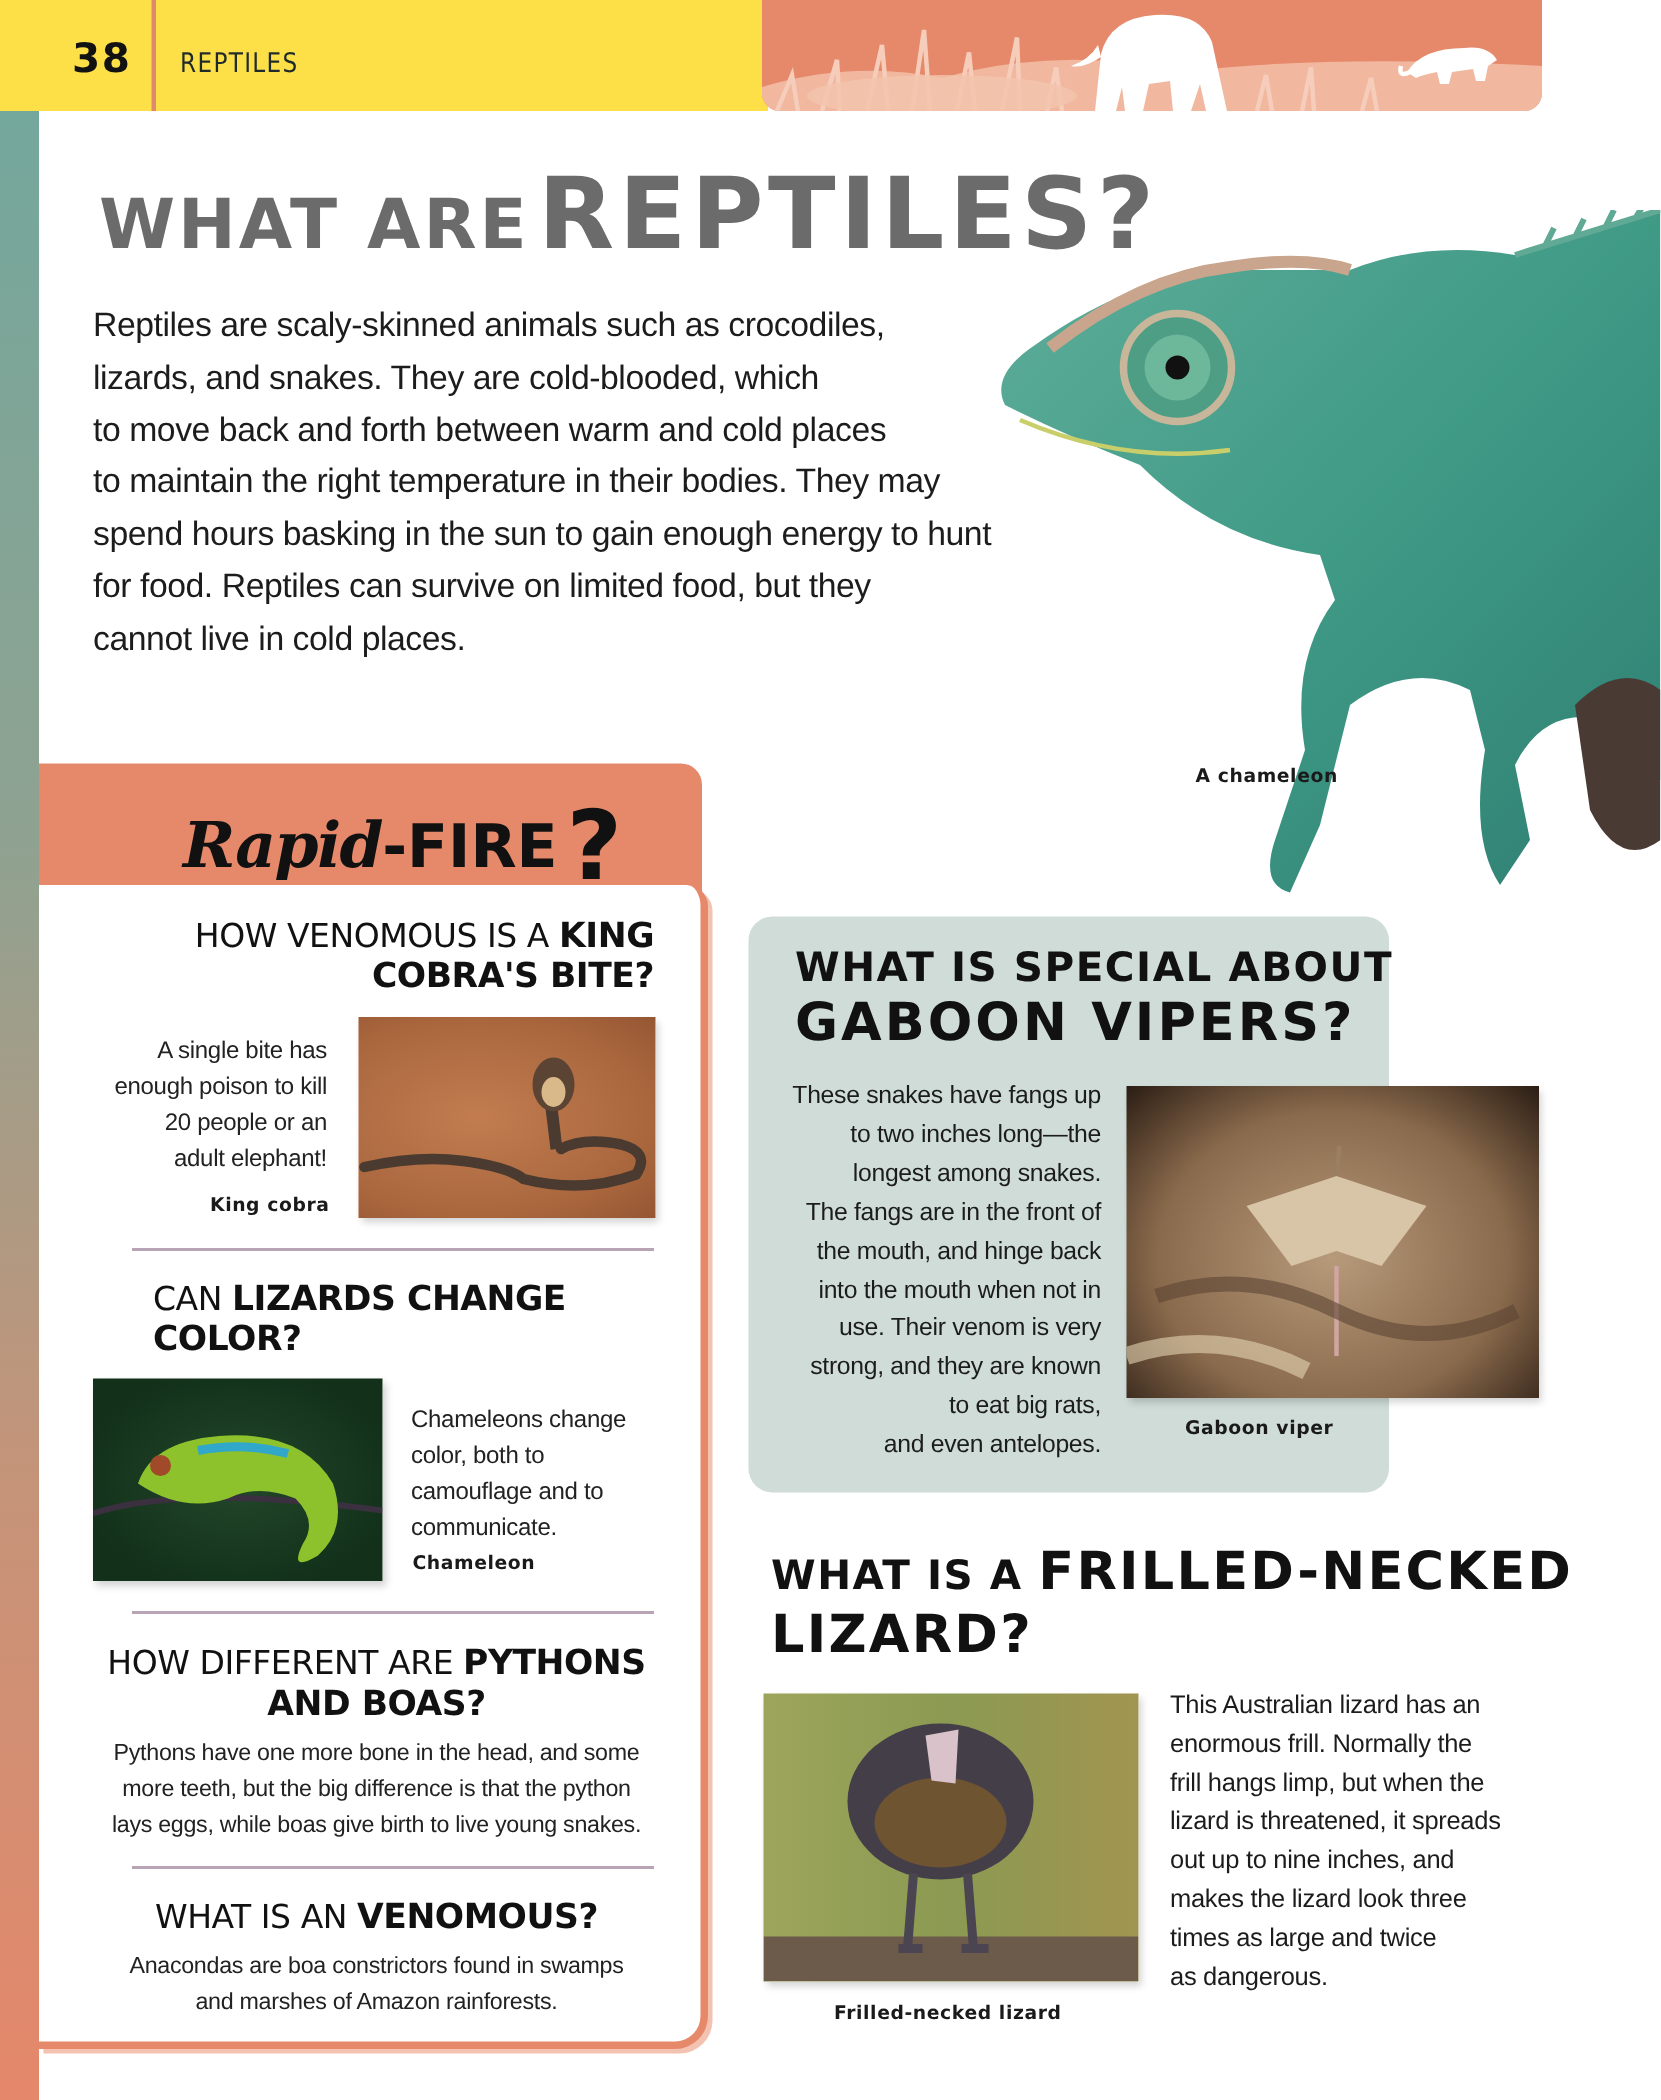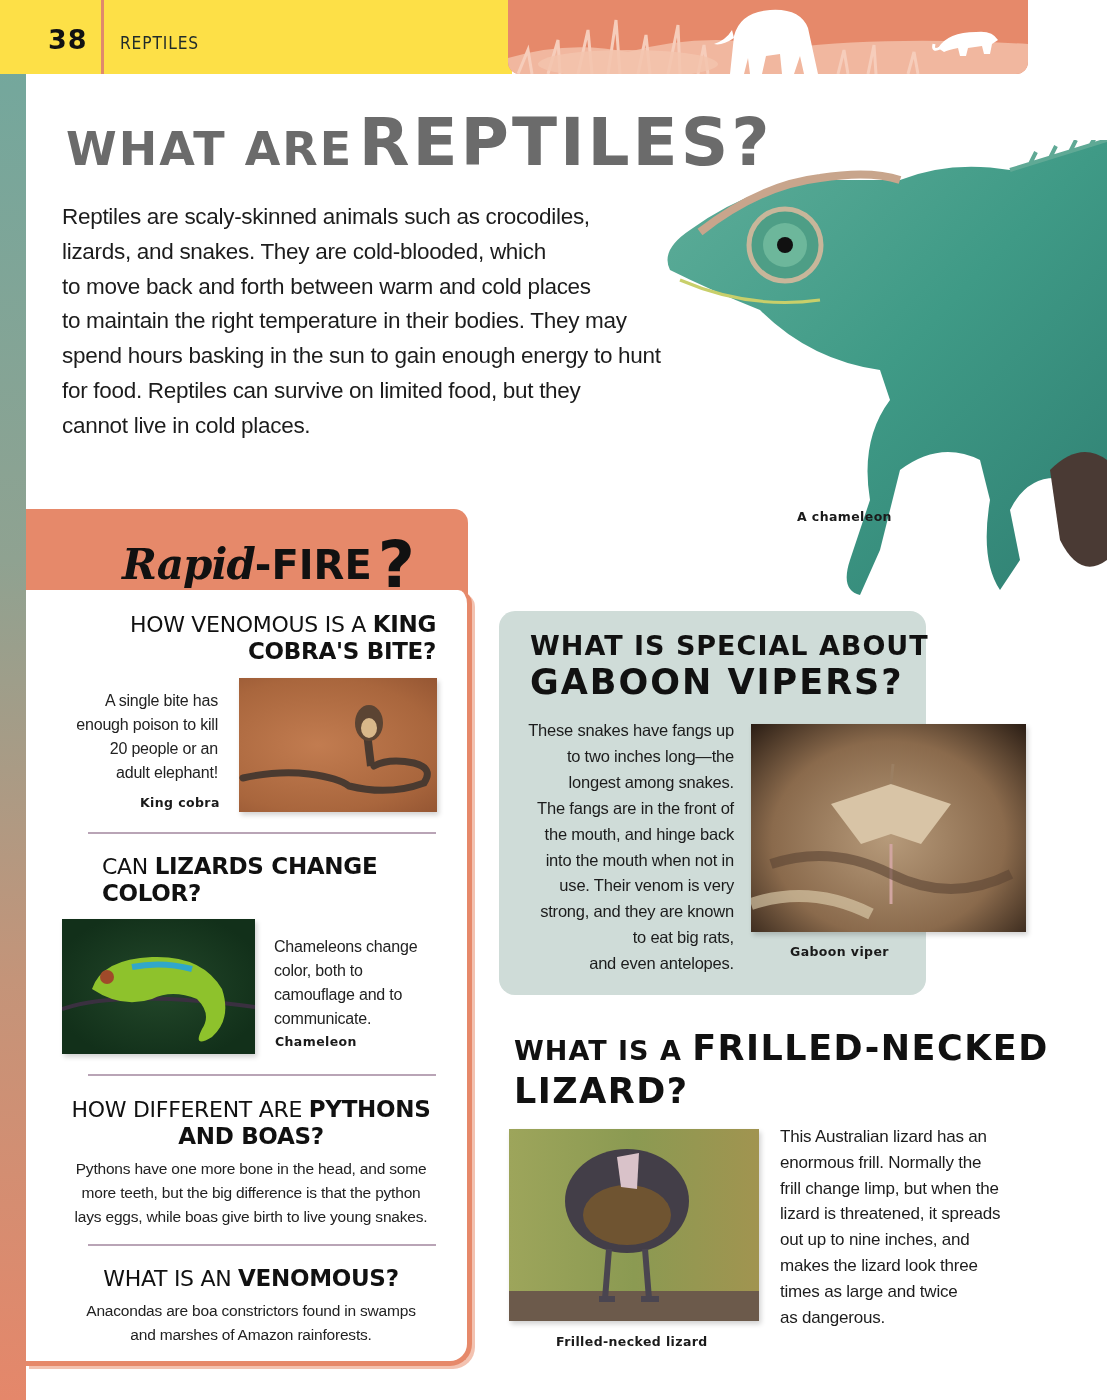--- a/index.html
+++ b/index.html
@@ -226,19 +226,19 @@
     <ellipse cx="118" cy="72" rx="62" ry="52" fill="#433e48"></ellipse>
     <ellipse cx="118" cy="86" rx="44" ry="30" fill="#7a5a2c" opacity="0.8"></ellipse>
     <path d="M108 28 L130 24 L128 60 L112 58 Z" fill="#d9c2c9"></path>
     <path d="M100 120 L96 170 M136 120 L140 170 M90 170 L106 170 M132 170 L150 170" stroke="#4a4550" stroke-width="6"></path>
   </svg>
 </div>
 <div class="caption" style="left:556px; top:1334px;">Frilled-necked lizard</div>
 <div class="fr-text">
   <div>This Australian lizard has an</div>
   <div>enormous frill. Normally the</div>
-  <div>frill change limp, but when the</div>
+  <div>frill hangs limp, but when the</div>
   <div>lizard is threatened, it spreads</div>
   <div>out up to nine inches, and</div>
   <div>makes the lizard look three</div>
   <div>times as large and twice</div>
   <div>as dangerous.</div>
 </div>
 
 </body></html>

